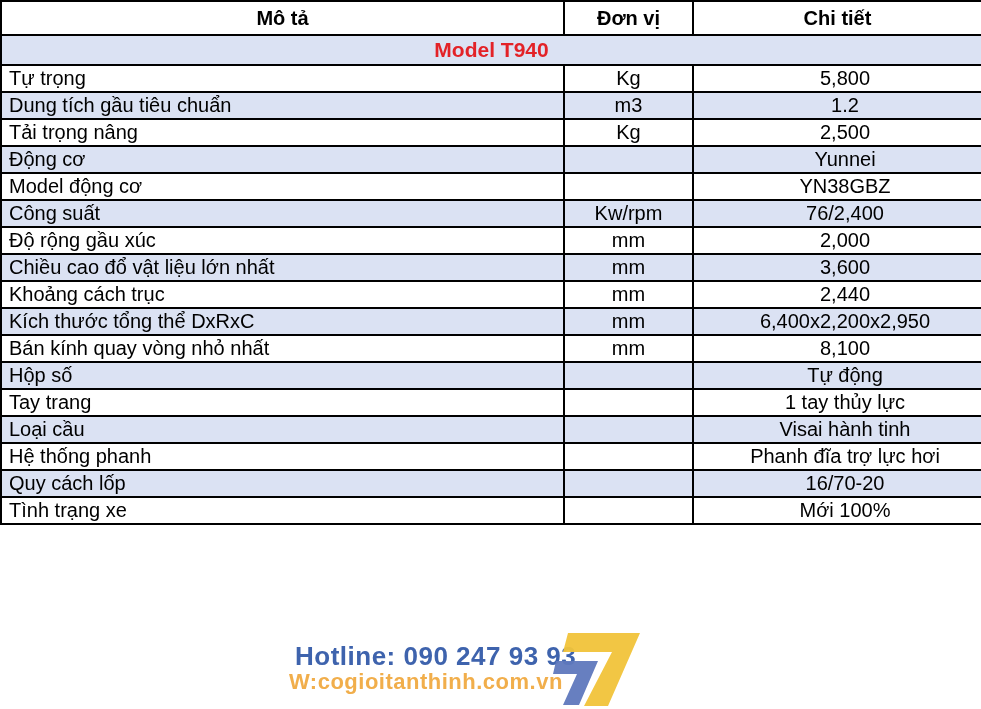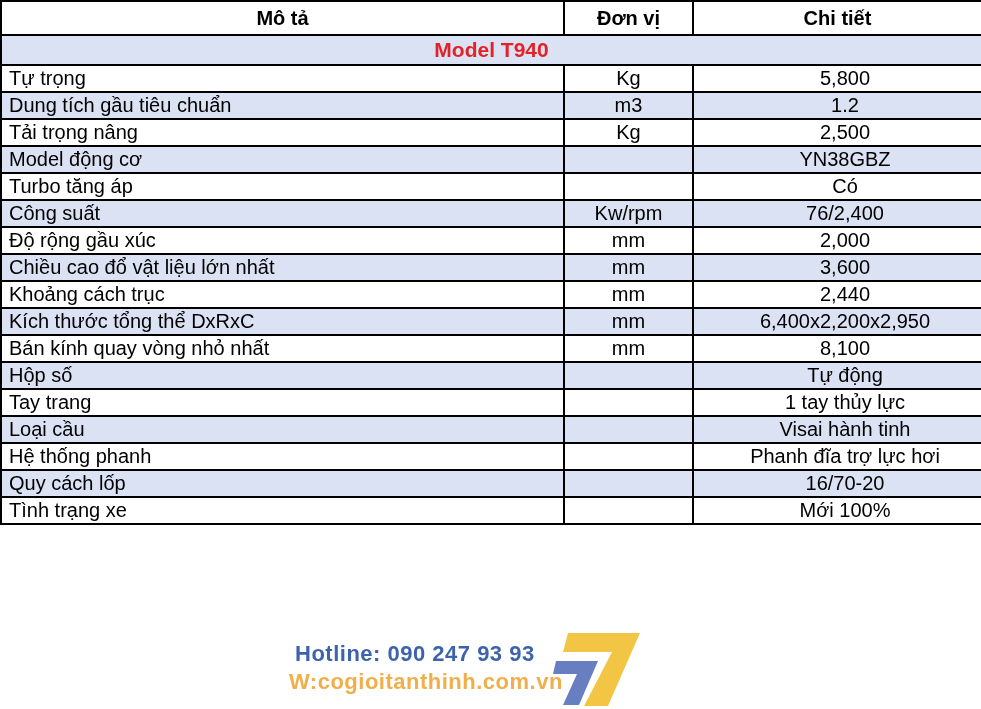--- a/index.html
+++ b/index.html
@@ -53,21 +53,21 @@
     top: 637px;
     width: 314px;
     height: 71px;
     background: rgba(255,255,255,0.74);
     pointer-events: none;
   }
   .wm-hotline {
     position: absolute;
     left: 295px;
     top: 641px;
-    font-size: 22px;
+    font-size: 26px;
     font-weight: bold;
     color: #3e63ad;
     letter-spacing: 0.5px;
     white-space: nowrap;
   }
   .wm-website {
     position: absolute;
     left: 289px;
     top: 669px;
     font-size: 22px;
@@ -114,28 +114,28 @@
       <td class="c-label">Dung tích gầu tiêu chuẩn</td>
       <td class="c-unit">m3</td>
       <td class="c-value">1.2</td>
     </tr>
     <tr>
       <td class="c-label">Tải trọng nâng</td>
       <td class="c-unit">Kg</td>
       <td class="c-value">2,500</td>
     </tr>
     <tr>
+      <td class="c-label">Động cơ</td>
+      <td class="c-unit"></td>
+      <td class="c-value">Yunnei</td>
+    </tr>
+    <tr>
       <td class="c-label">Model động cơ</td>
       <td class="c-unit"></td>
       <td class="c-value">YN38GBZ</td>
-    </tr>
-    <tr>
-      <td class="c-label">Turbo tăng áp</td>
-      <td class="c-unit"></td>
-      <td class="c-value">Có</td>
     </tr>
     <tr>
       <td class="c-label">Công suất</td>
       <td class="c-unit">Kw/rpm</td>
       <td class="c-value">76/2,400</td>
     </tr>
     <tr>
       <td class="c-label">Độ rộng gầu xúc</td>
       <td class="c-unit">mm</td>
       <td class="c-value">2,000</td>

